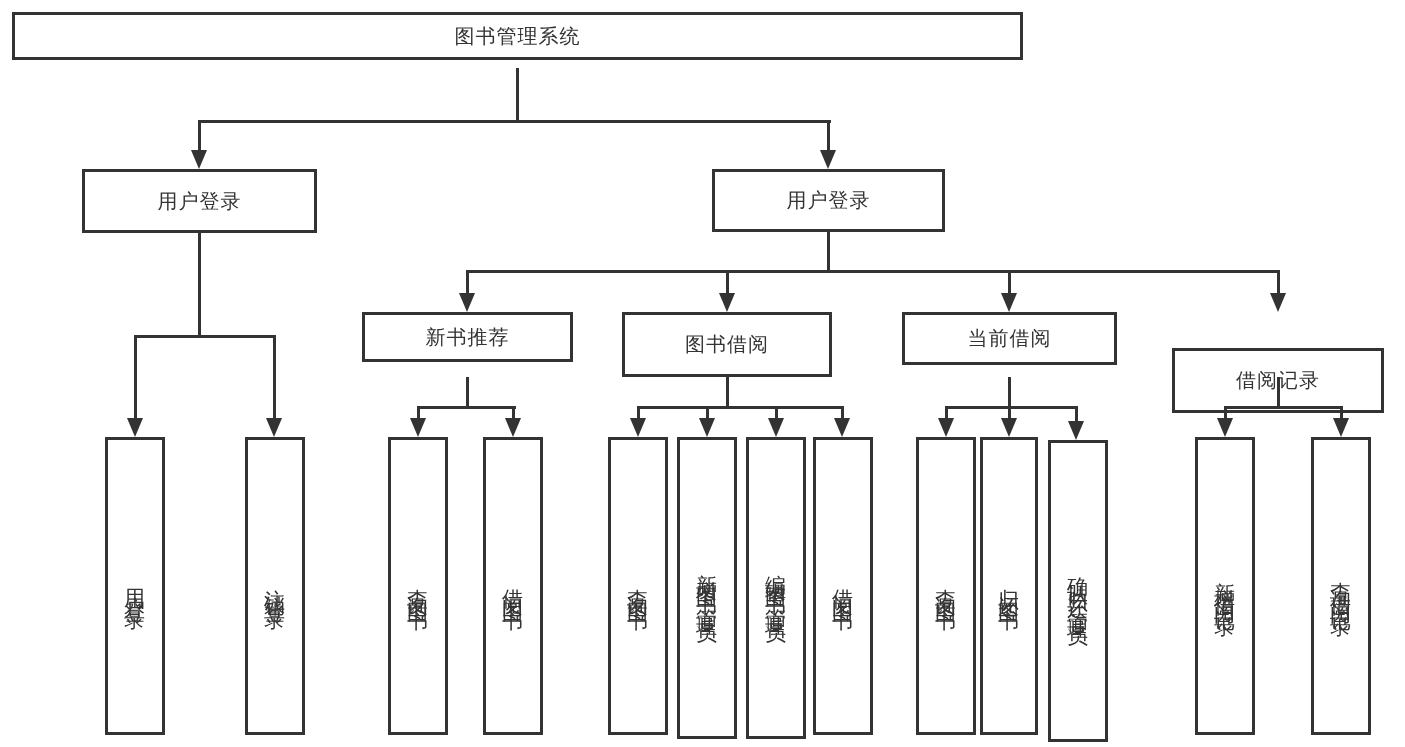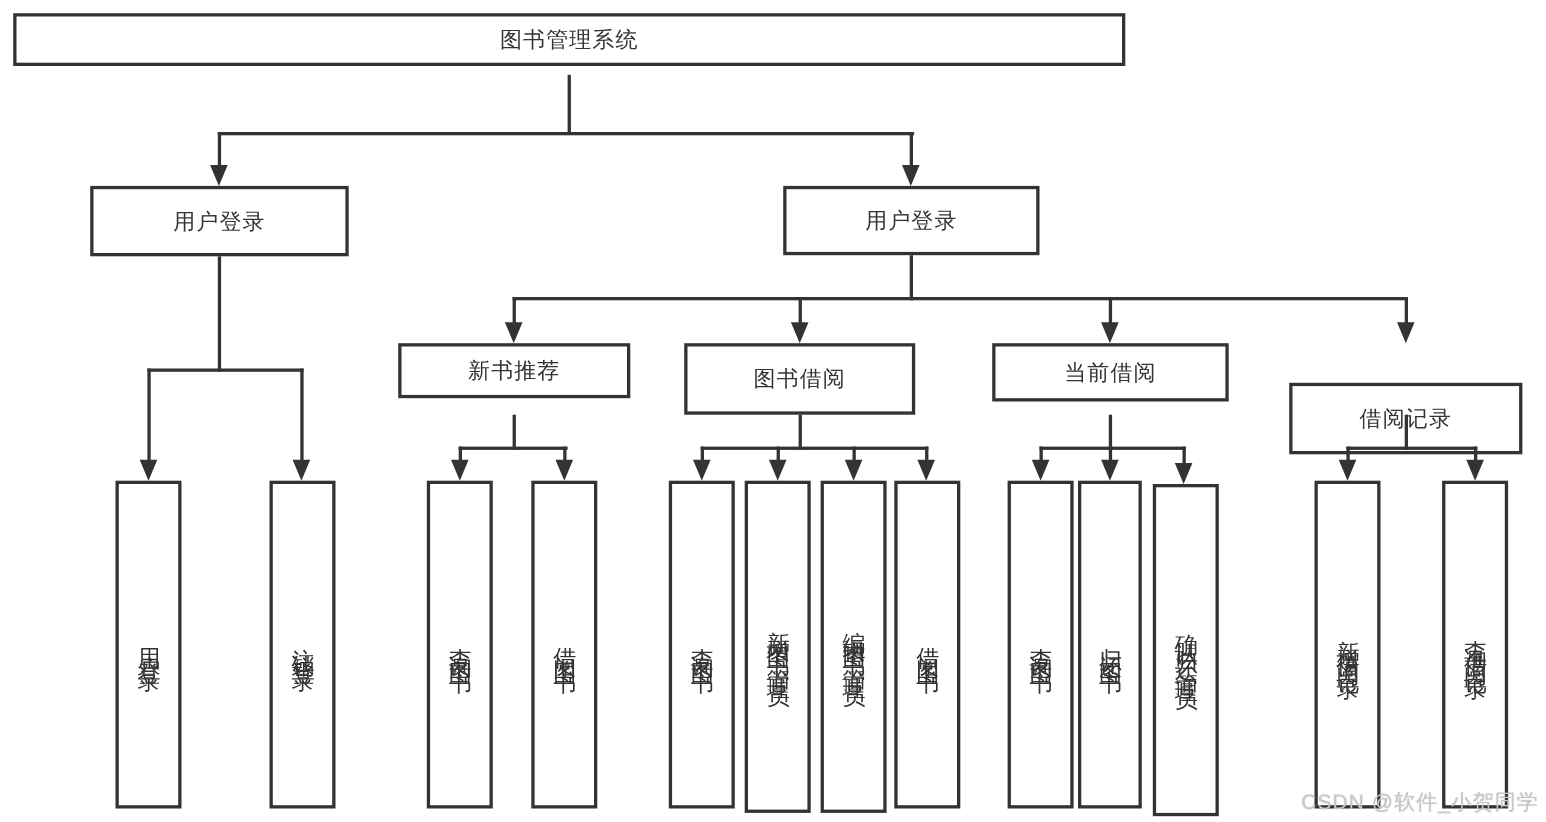--- a/index.html
+++ b/index.html
@@ -204,15 +204,14 @@
   <div class="vline" style="left:1075px; top:406px; height:16px;"></div>
   <div class="arrowhead" style="left:1068px; top:421px;"></div>
 
   <div class="vline" style="left:1277px; top:377px; height:32px;"></div>
   <div class="hline" style="left:1224px; top:406px; width:119px;"></div>
   <div class="vline" style="left:1224px; top:406px; height:16px;"></div>
   <div class="arrowhead" style="left:1217px; top:418px;"></div>
   <div class="vline" style="left:1340px; top:406px; height:16px;"></div>
   <div class="arrowhead" style="left:1333px; top:418px;"></div>
 
-  <div class="watermark">CSDN @软件_小贺同学</div>
 
 </div>
 
 </body></html>

